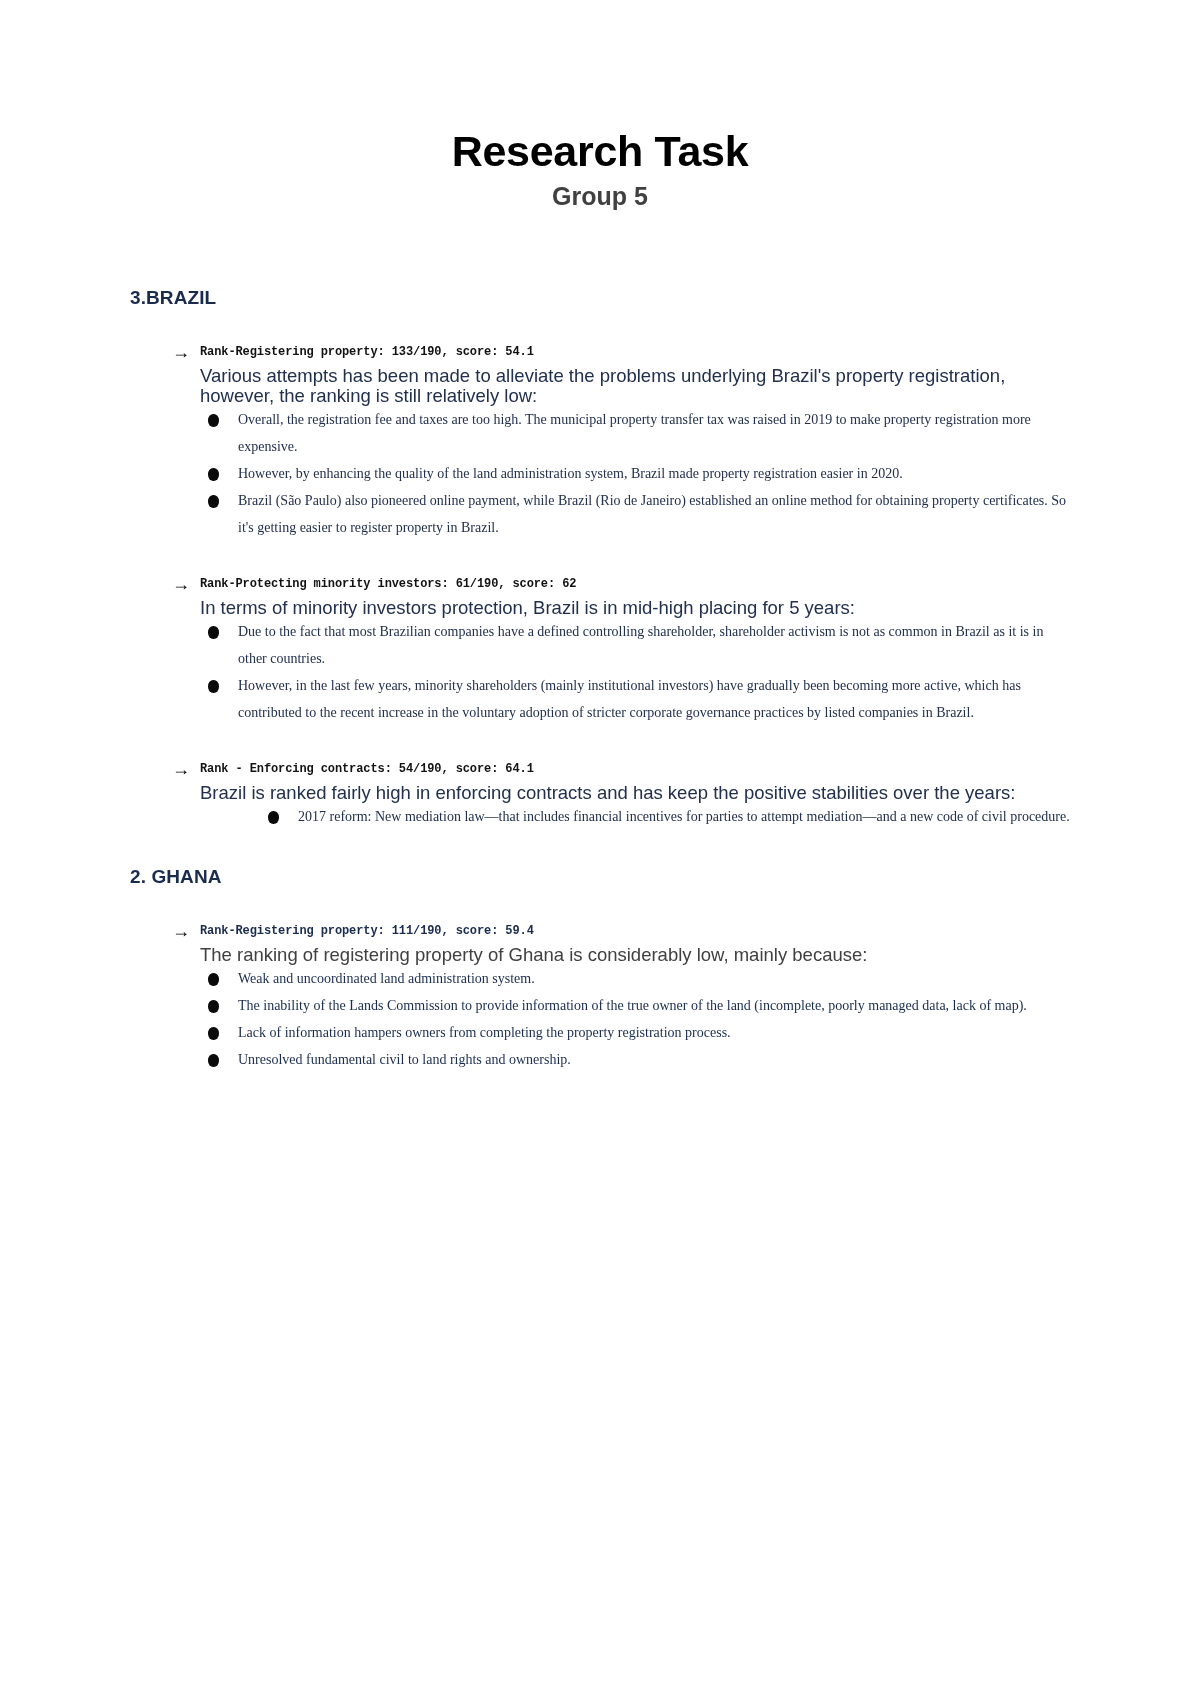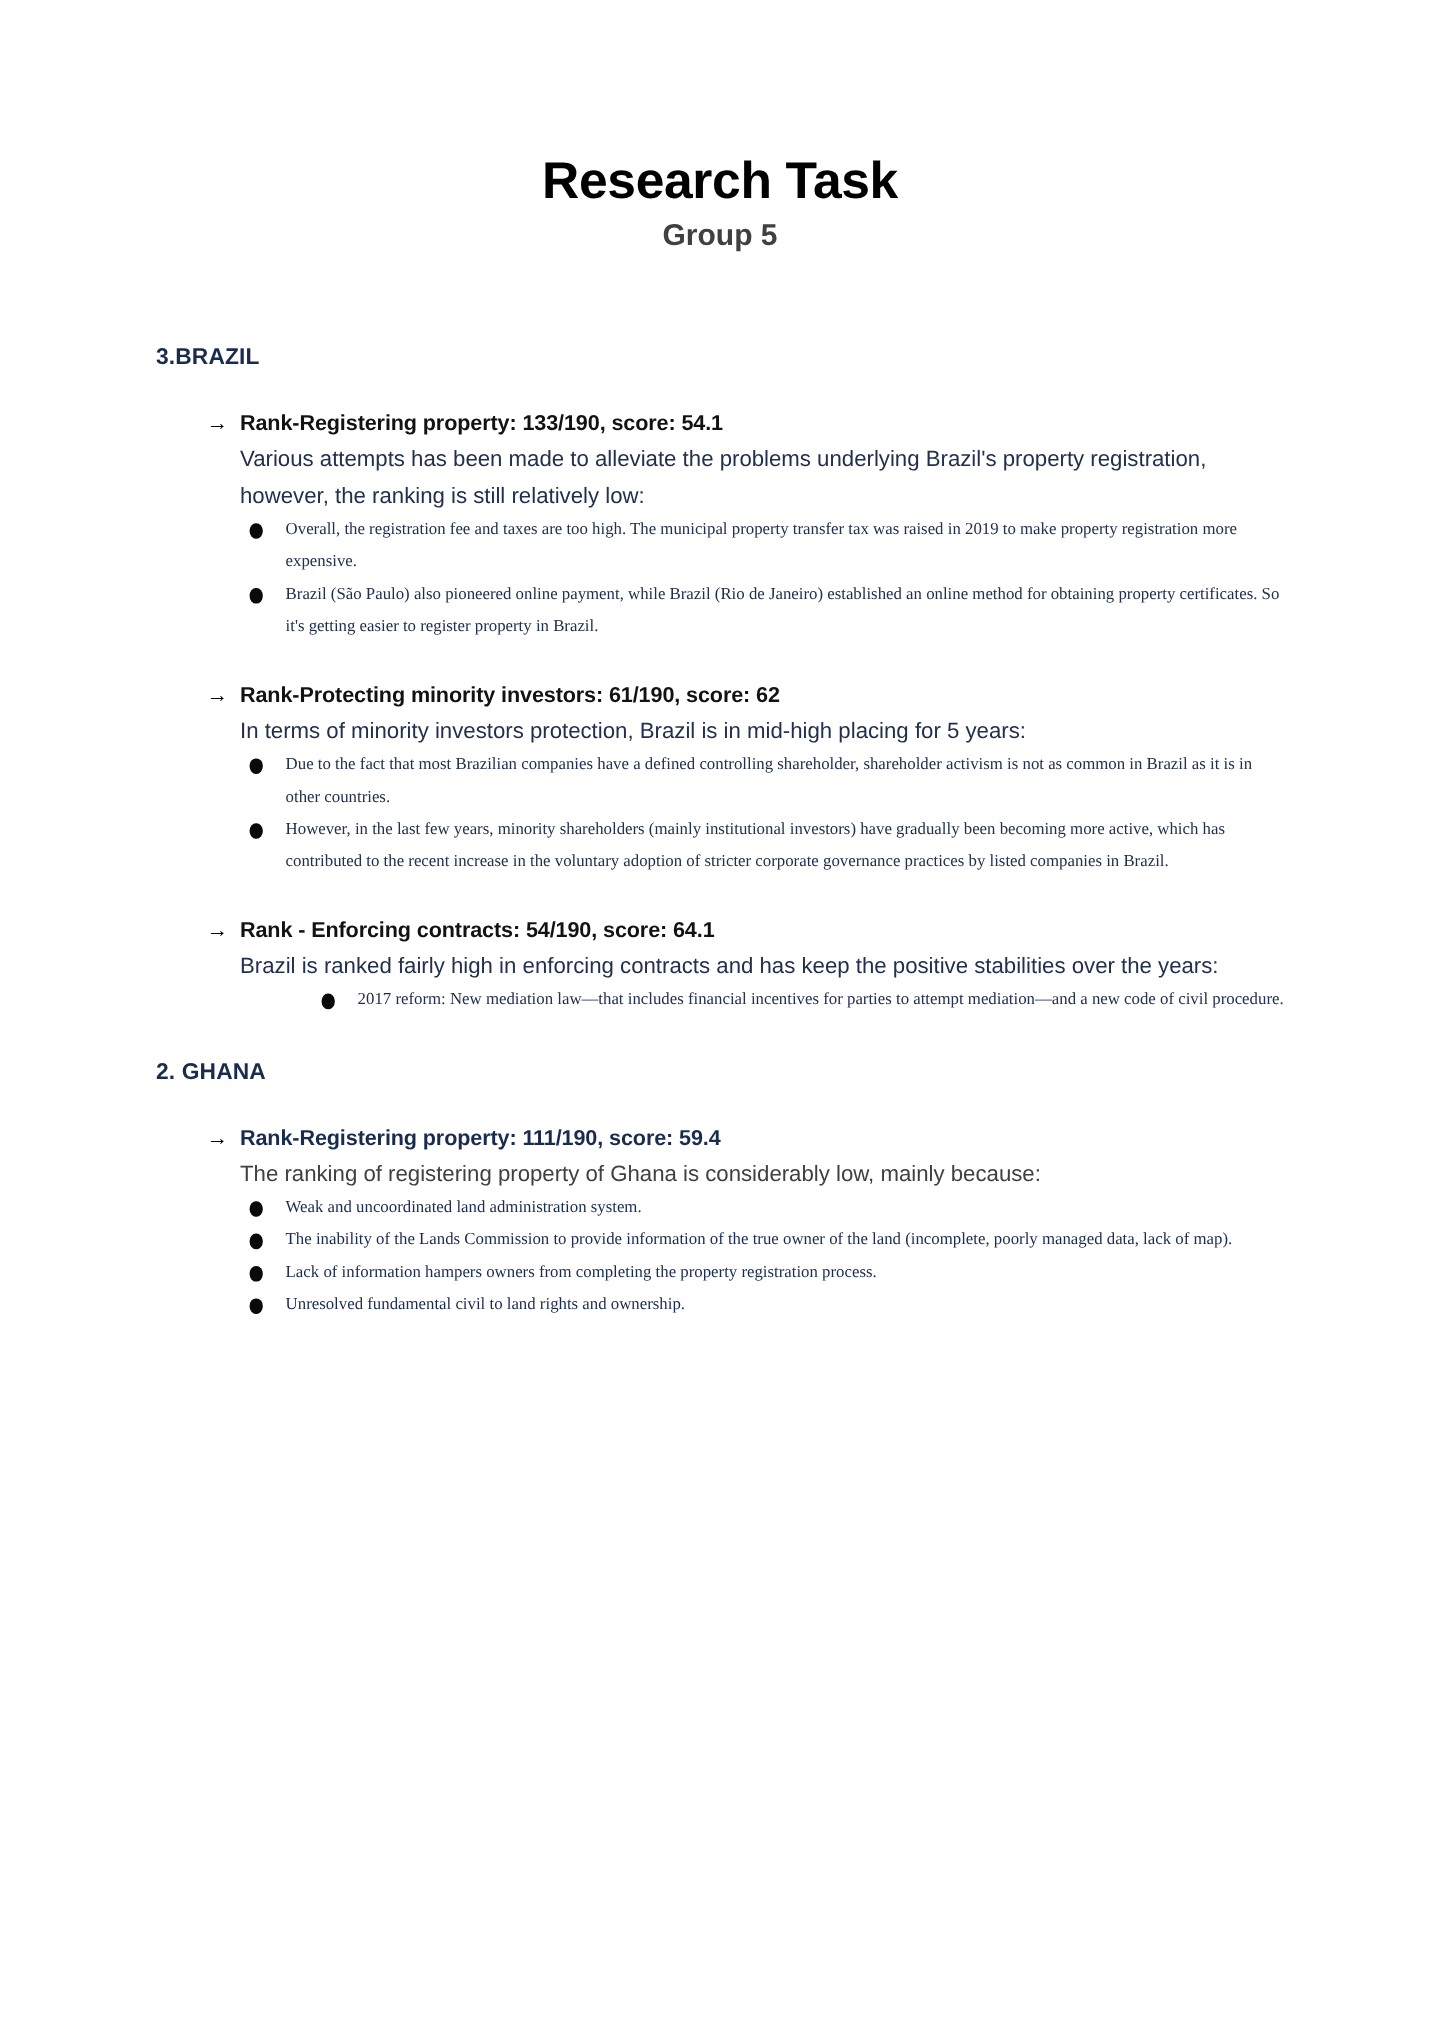--- a/index.html
+++ b/index.html
@@ -71,31 +71,32 @@
   .arrow-icon {
     position: absolute;
     left: 0;
     top: 0;
     font-size: 18px;
     line-height: 26px;
     color: #000000;
     font-weight: bold;
   }
   .arrow-heading {
-    font-size: 18px;
+    font-size: 12px;
     line-height: 26px;
     font-weight: bold;
     color: #121212;
     letter-spacing: -0.1px;
+    font-family: Liberation Mono, monospace;
   }
   .arrow-heading.navy { color: #1a2c4e; }
 
   .lead-text {
     font-size: 18.5px;
-    line-height: 31px;
+    line-height: 20px;
     color: #22304d;
     margin-top: 1px;
     padding-left: 28px;
   }
   .lead-text.navy  { color: #404040; }
   
   .lead-text.hang-left {
     padding-left: 28px;
     margin-left: -70px;
     text-indent: 70px;
@@ -144,20 +145,24 @@
         <span class="arrow-heading">Rank-Registering property: 133/190, score: 54.1</span>
       </div>
       <div class="lead-text">Various attempts has been made to alleviate the problems underlying Brazil's property registration, however, the ranking is still relatively low:</div>
       <ul class="dot-list">
         <li class="dot-item">
           <span class="dot-icon"></span>
           <span>Overall, the registration fee and taxes are too high. The municipal property transfer tax was raised in 2019 to make property registration more expensive.</span>
         </li>
         <li class="dot-item">
           <span class="dot-icon"></span>
+          <span>However, by enhancing the quality of the land administration system, Brazil made property registration easier in 2020.</span>
+        </li>
+        <li class="dot-item">
+          <span class="dot-icon"></span>
           <span>Brazil (São Paulo) also pioneered online payment, while Brazil (Rio de Janeiro) established an online method for obtaining property certificates. So it's getting easier to register property in Brazil.</span>
         </li>
       </ul>
     </div>
 
     <div class="arrow-group">
       <div class="arrow-row">
         <span class="arrow-icon">→</span>
         <span class="arrow-heading">Rank-Protecting minority investors: 61/190, score: 62</span>
       </div>

